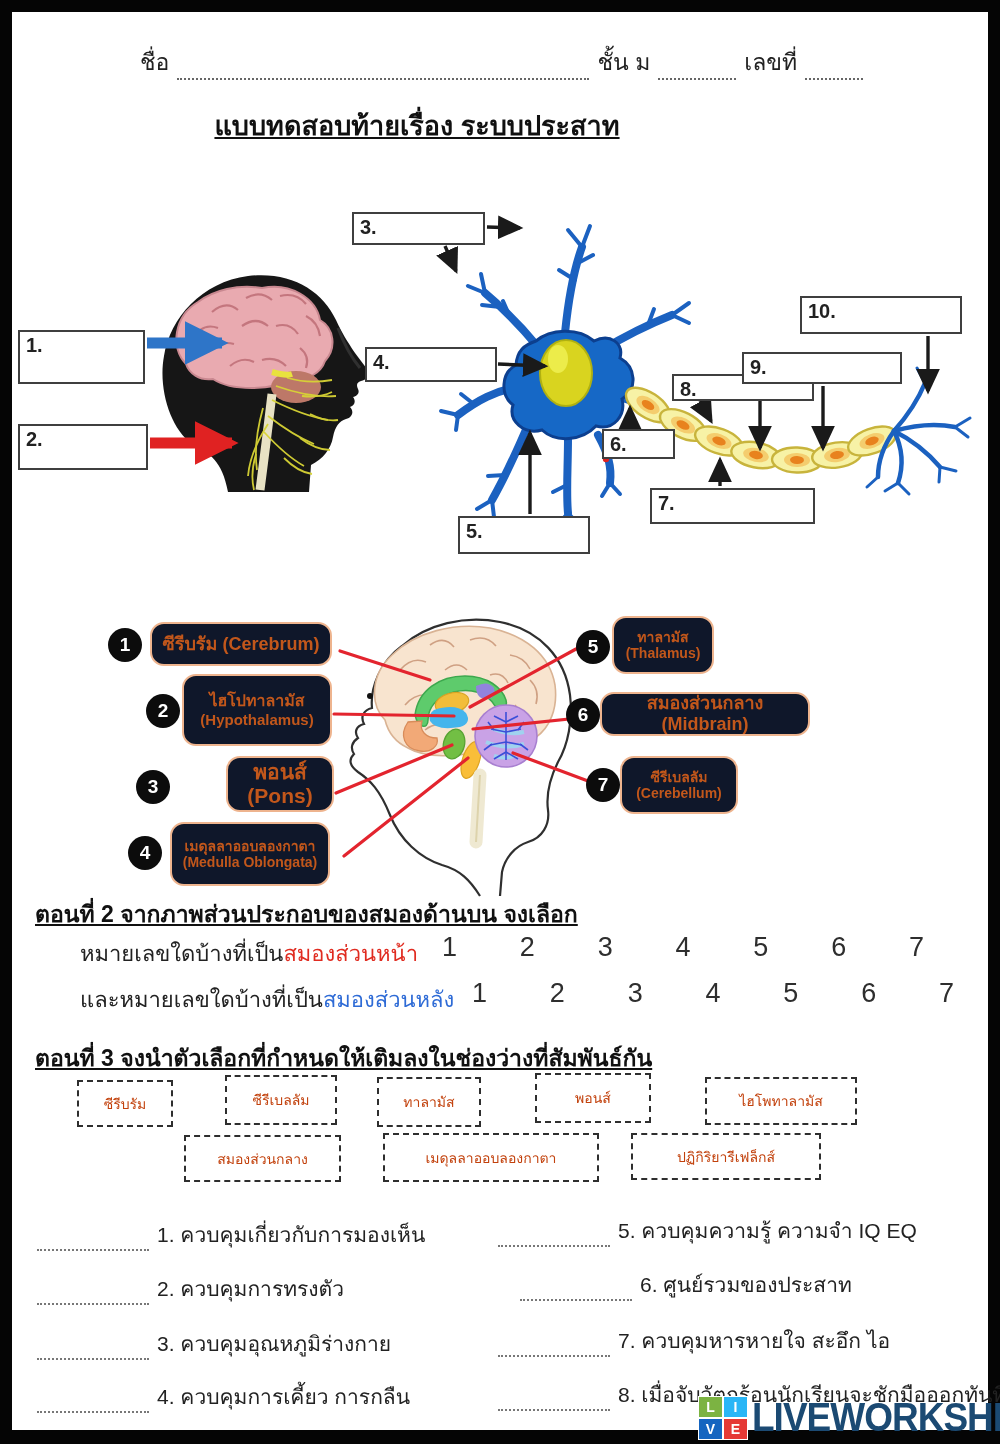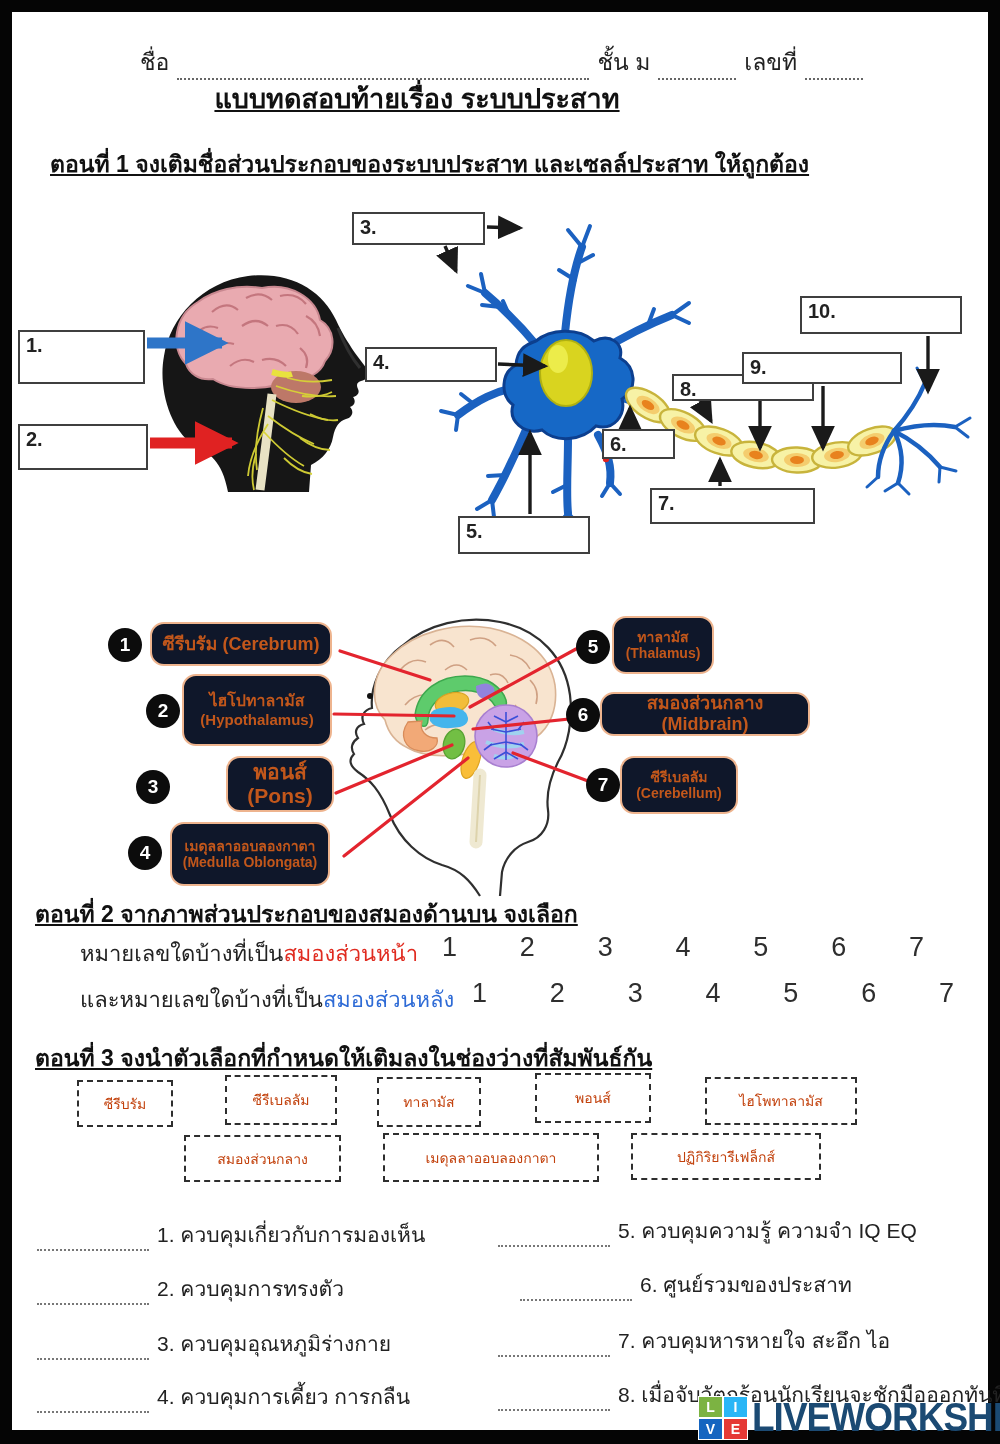--- a/index.html
+++ b/index.html
@@ -53,23 +53,22 @@
 
   <div class="abs id-row" style="left:140px;top:44px;">
     <span>ชื่อ</span>
     <span class="dotline" style="width:412px;"></span>
     <span>ชั้น ม</span>
     <span class="dotline" style="width:78px;"></span>
     <span>เลขที่</span>
     <span class="dotline" style="width:58px;"></span>
   </div>
 
-  <div class="abs title" style="left:0;width:834px;top:77px;">แบบทดสอบท้ายเรื่อง ระบบประสาท</div>
-
-  <div class="abs sec-head" style="left:50px;top:146px;">ตอนที่ 1  จงเติมชื่อส่วนประกอบของระบบประสาท และเซลล์ประสาท ให้ถูกต้อง</div>
+  <div class="abs title" style="left:0;width:834px;top:104px;">แบบทดสอบท้ายเรื่อง ระบบประสาท</div>
+
 
   <svg class="abs" style="left:150px;top:268px;z-index:1;" width="228" height="224" viewBox="0 0 228 224">
     <path d="M78,224 C72,192 60,186 42,176 C20,160 8,120 14,88 C20,50 52,14 98,8
              C140,3 172,22 186,52 C192,65 197,73 205,85 L217,101 C221,107 219,111 211,113
              C207,114 206,117 208,121 C210,125 207,128 203,129 C206,133 205,137 200,139
              C204,143 203,149 196,151 C189,153 185,159 183,169 C181,181 173,191 161,197
              L159,224 Z" fill="#161616"></path>
     <path d="M210,100 C200,88 194,76 188,60" stroke="#3c3c3c" stroke-width="3" fill="none" opacity="0.7"></path>
     <path d="M36,96 C20,80 24,48 48,34 C64,22 88,16 112,20 C140,14 166,30 170,52
              C184,60 187,80 175,93 C171,105 157,113 143,111 C121,123 81,123 63,111

